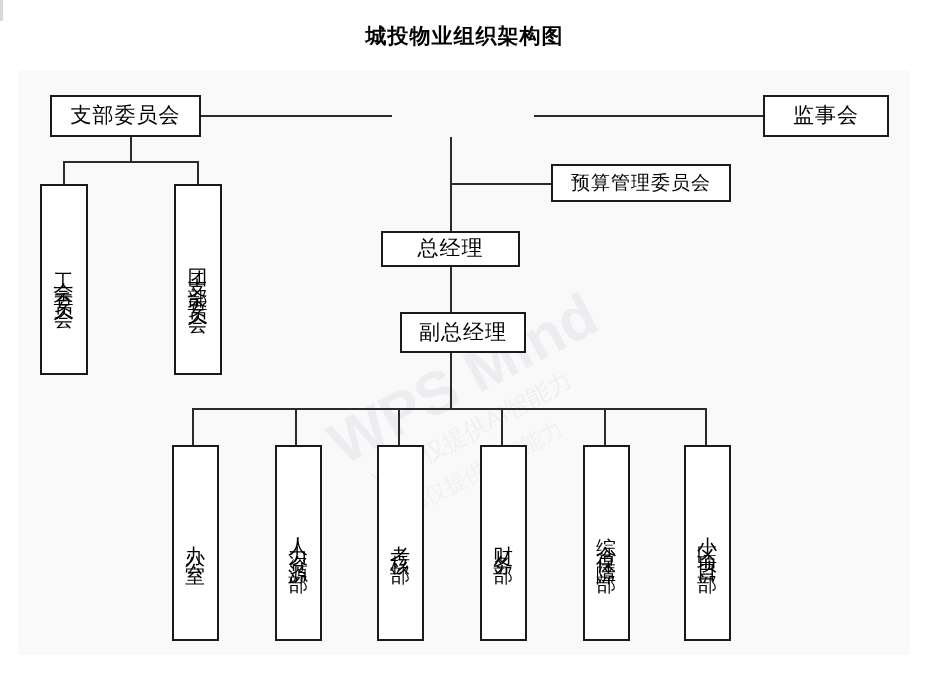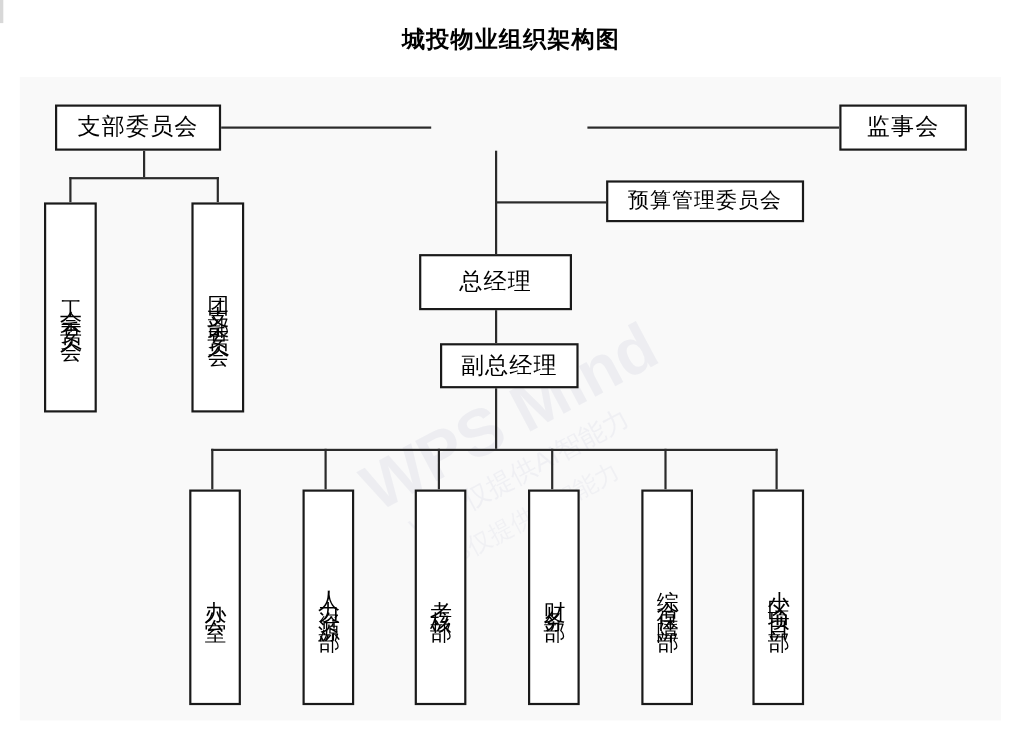--- a/index.html
+++ b/index.html
@@ -162,37 +162,37 @@
   <div class="line v" style="left:380px; top:338px; height:37px;"></div>
   <div class="line v" style="left:483px; top:338px; height:37px;"></div>
   <div class="line v" style="left:586px; top:338px; height:37px;"></div>
   <div class="line v" style="left:687px; top:338px; height:37px;"></div>
 
   <div class="node" style="left:32px; top:25px; width:151px; height:42px;">
     <span class="label">支部委员会</span>
   </div>
 
 
-  <div class="node" style="left:745px; top:25px; width:116px; height:42px;">
+  <div class="node" style="left:745px; top:25px; width:126px; height:42px;">
     <span class="label">监事会</span>
   </div>
 
   <div class="node small" style="left:533px; top:94px; width:180px; height:38px;">
     <span class="label">预算管理委员会</span>
   </div>
 
   <div class="node vertical" style="left:22px; top:114px; width:48px; height:191px;">
     <span class="label">工会委员会</span>
   </div>
 
   <div class="node vertical" style="left:156px; top:114px; width:48px; height:191px;">
     <span class="label">团支部委员会</span>
   </div>
 
-  <div class="node" style="left:363px; top:161px; width:139px; height:51px;">
+  <div class="node" style="left:363px; top:161px; width:139px; height:36px;">
     <span class="label">总经理</span>
   </div>
 
   <div class="node" style="left:382px; top:242px; width:126px; height:41px;">
     <span class="label">副总经理</span>
   </div>
 
   <div class="node vertical" style="left:154px; top:375px; width:47px; height:196px;">
     <span class="label">办公室</span>
   </div>

